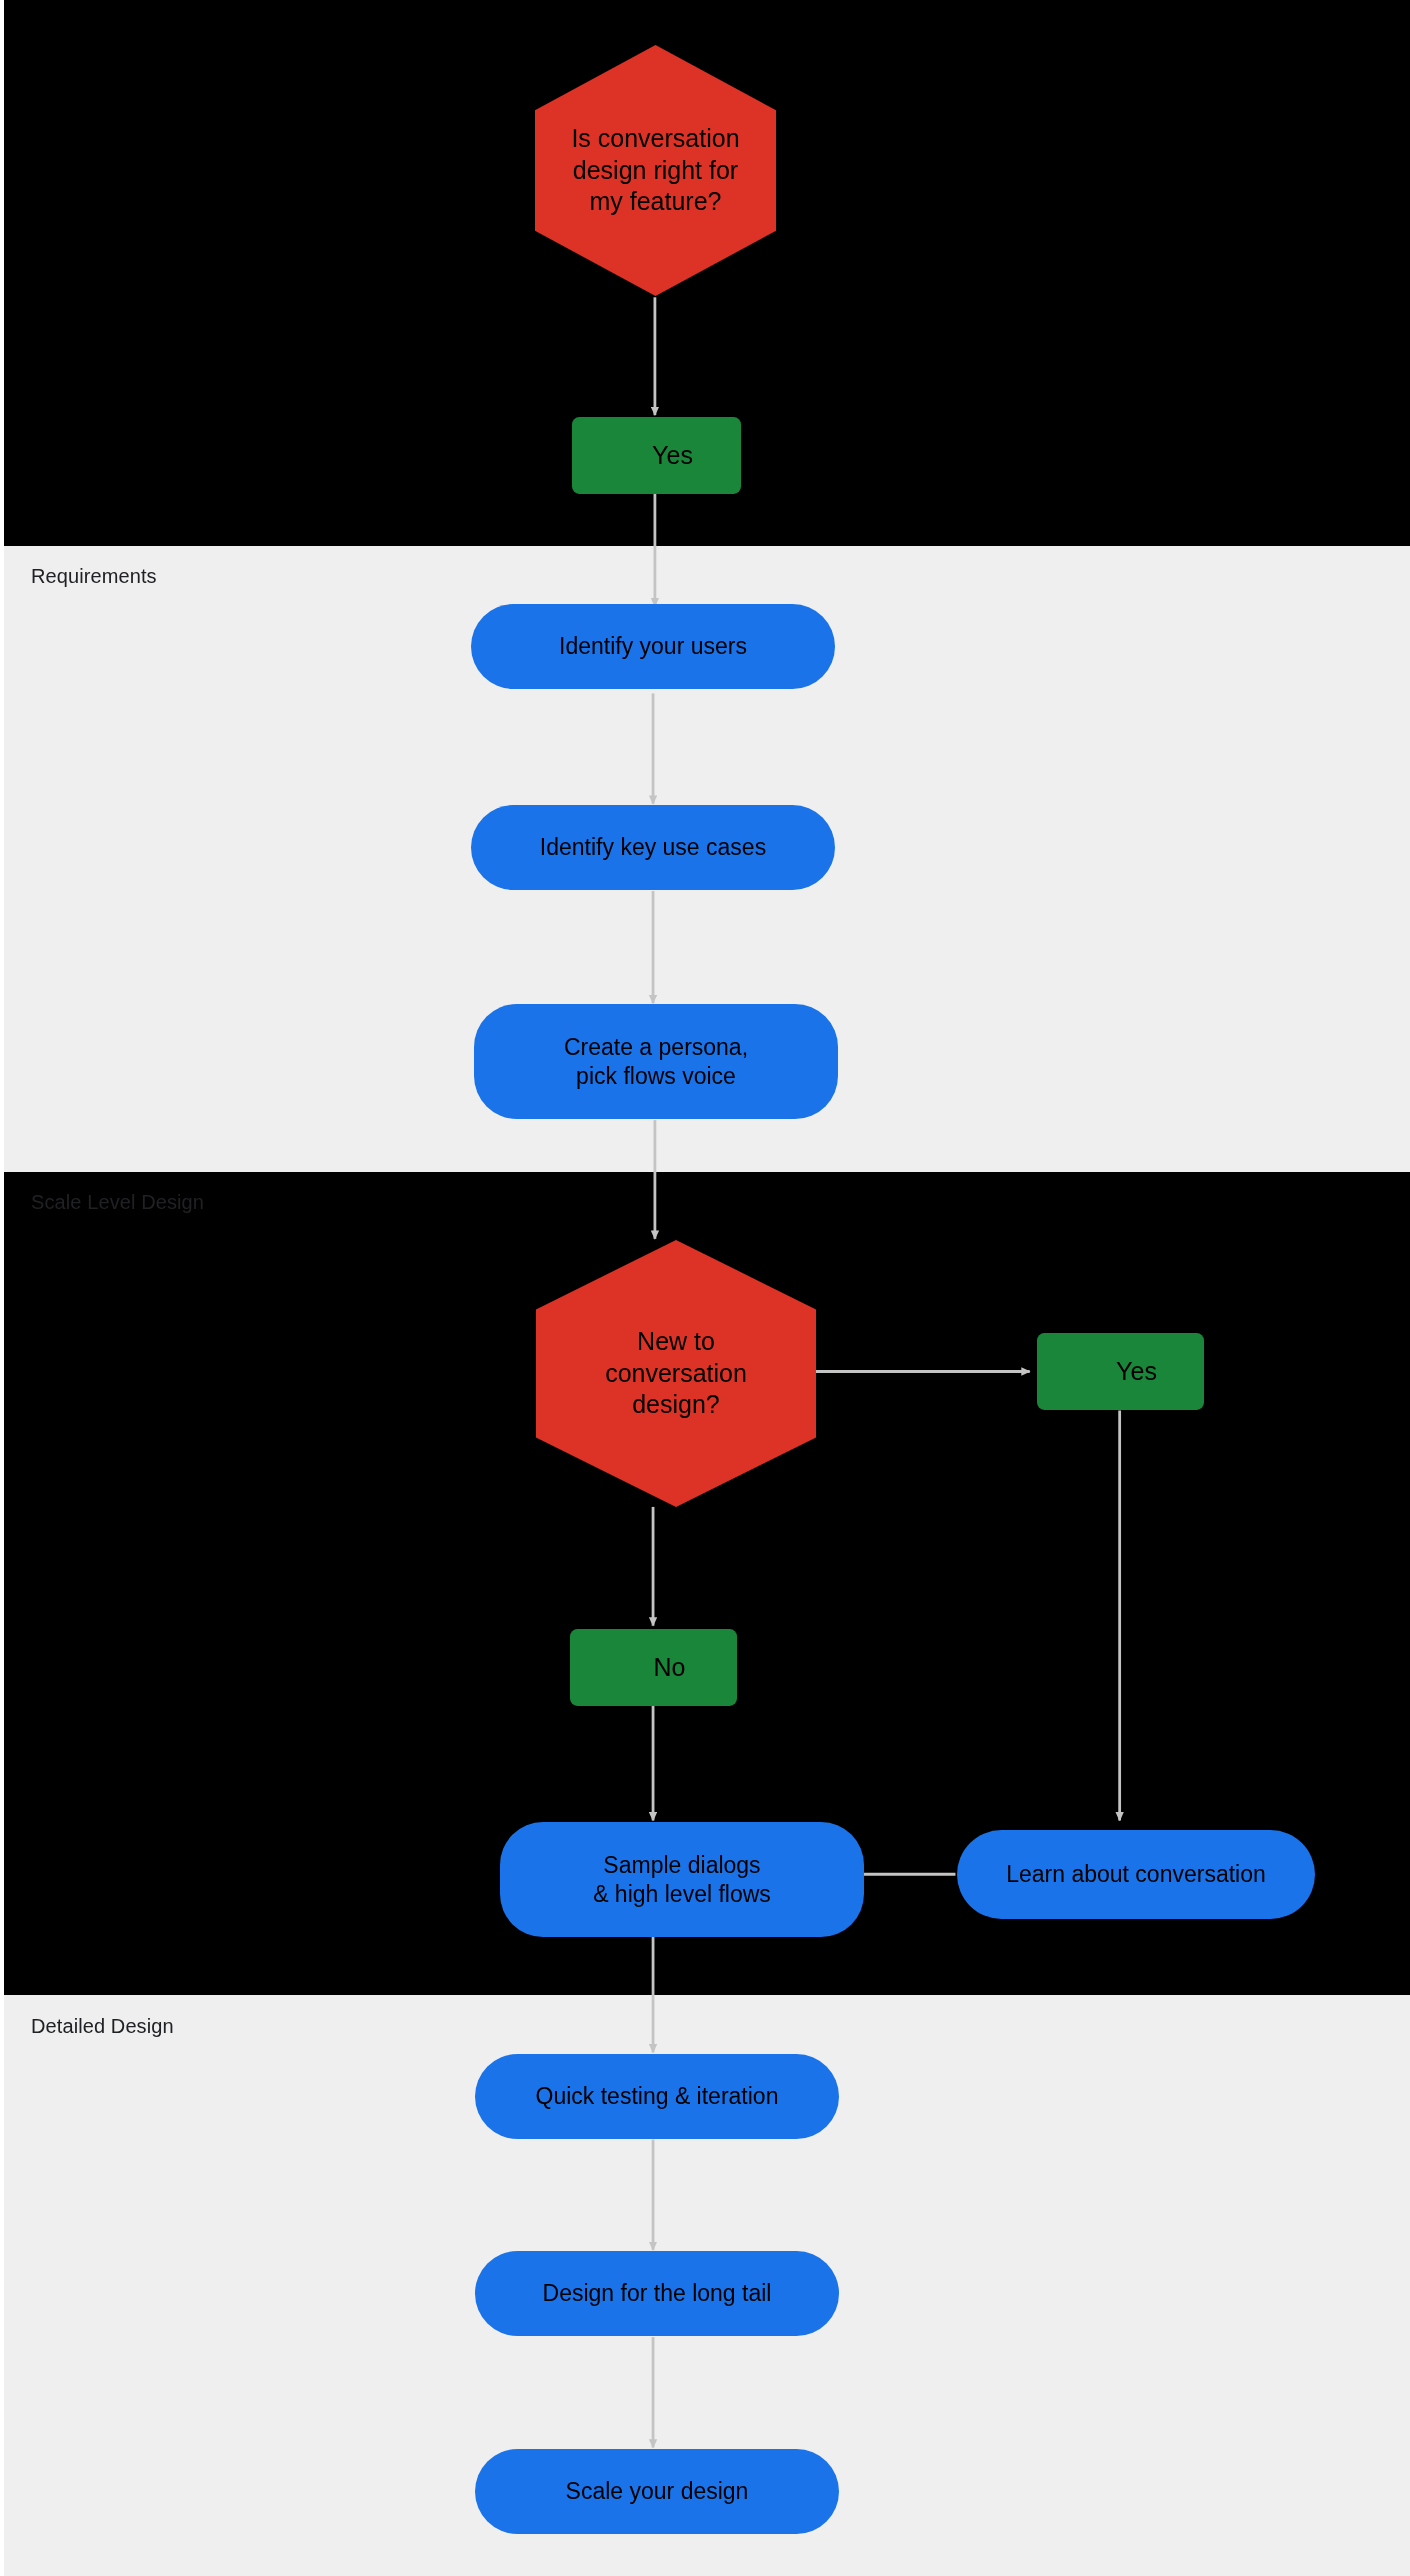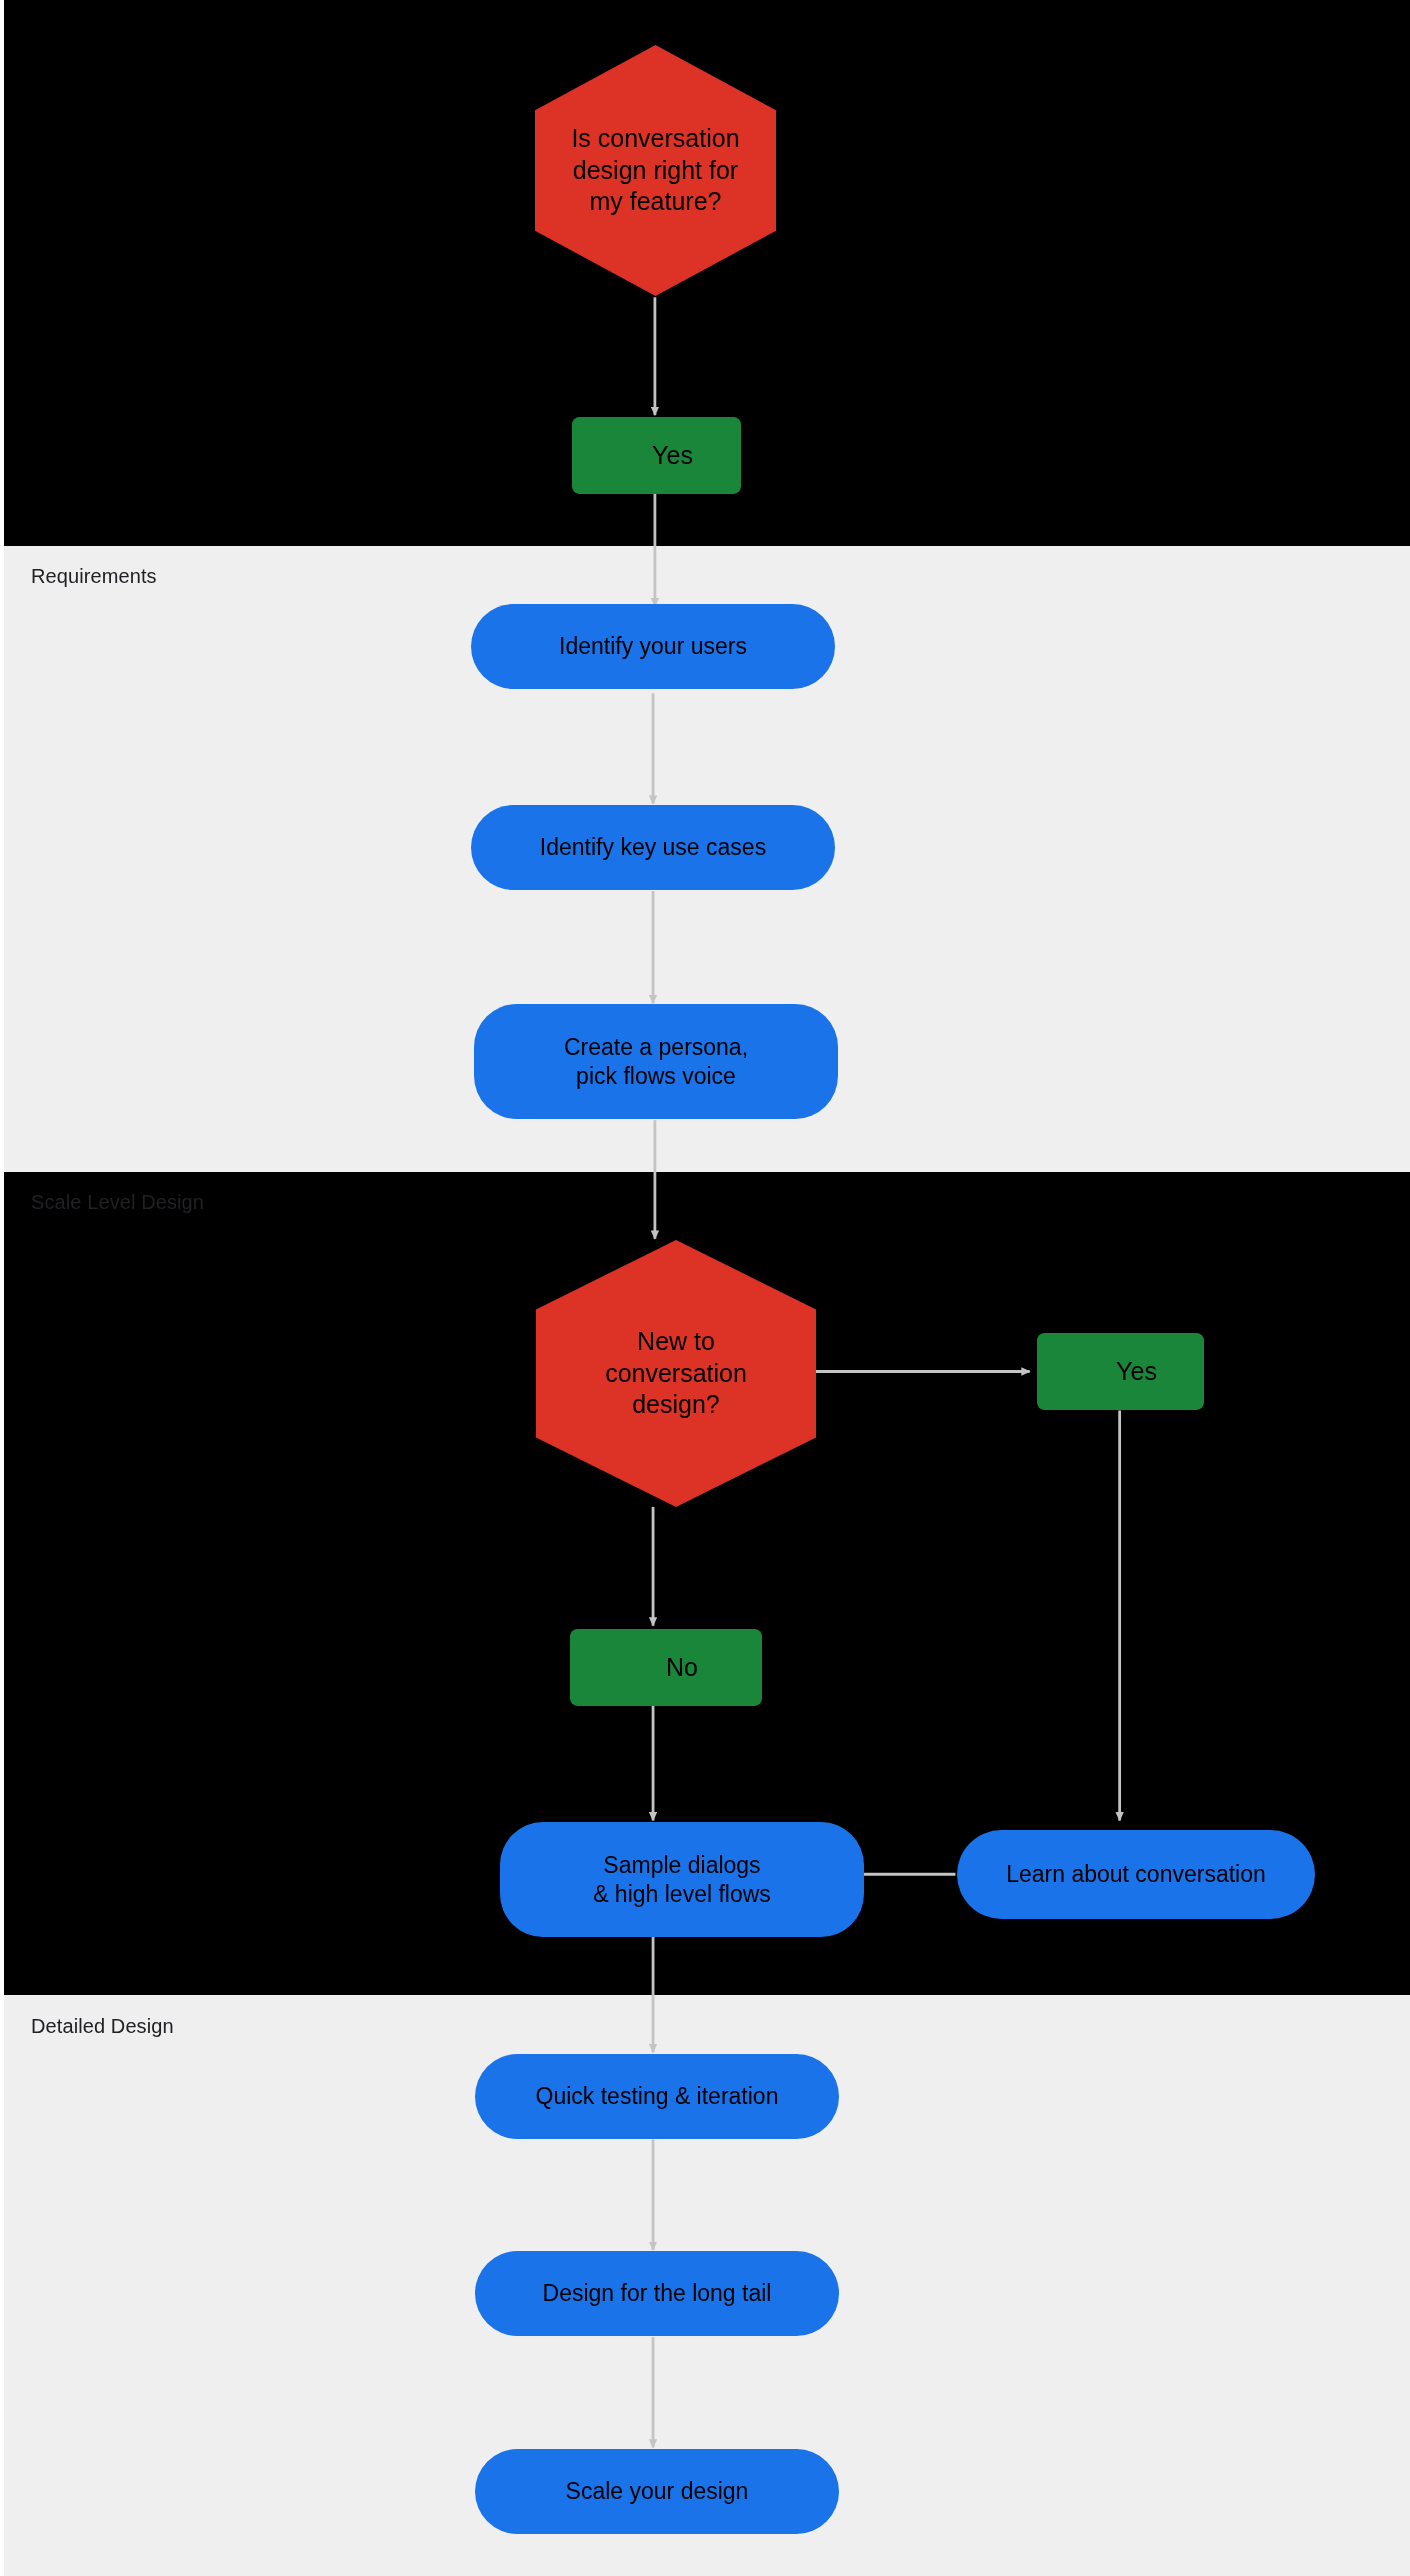--- a/index.html
+++ b/index.html
@@ -161,21 +161,21 @@
   <div class="node node-hex" style="left:536px;top:1240px;width:280px;height:267px;">
     <span class="hex-label lbl">New to
 conversation
 design?</span>
   </div>
 
   <div class="node node-green" style="left:1037px;top:1333px;width:167px;height:77px;">
     <span class="lbl">Yes</span>
   </div>
 
-  <div class="node node-green" style="left:570px;top:1629px;width:192px;height:77px;">
+  <div class="node node-green" style="left:570px;top:1629px;width:167px;height:77px;">
     <span class="lbl">No</span>
   </div>
 
   <div class="node node-pill-2l" style="left:500px;top:1822px;width:364px;height:115px;">
     <span class="lbl">Sample dialogs
 &amp; high level flows</span>
   </div>
 
   <div class="node node-pill" style="left:957px;top:1830px;width:358px;height:89px;">
     <span class="lbl">Learn about conversation</span>

